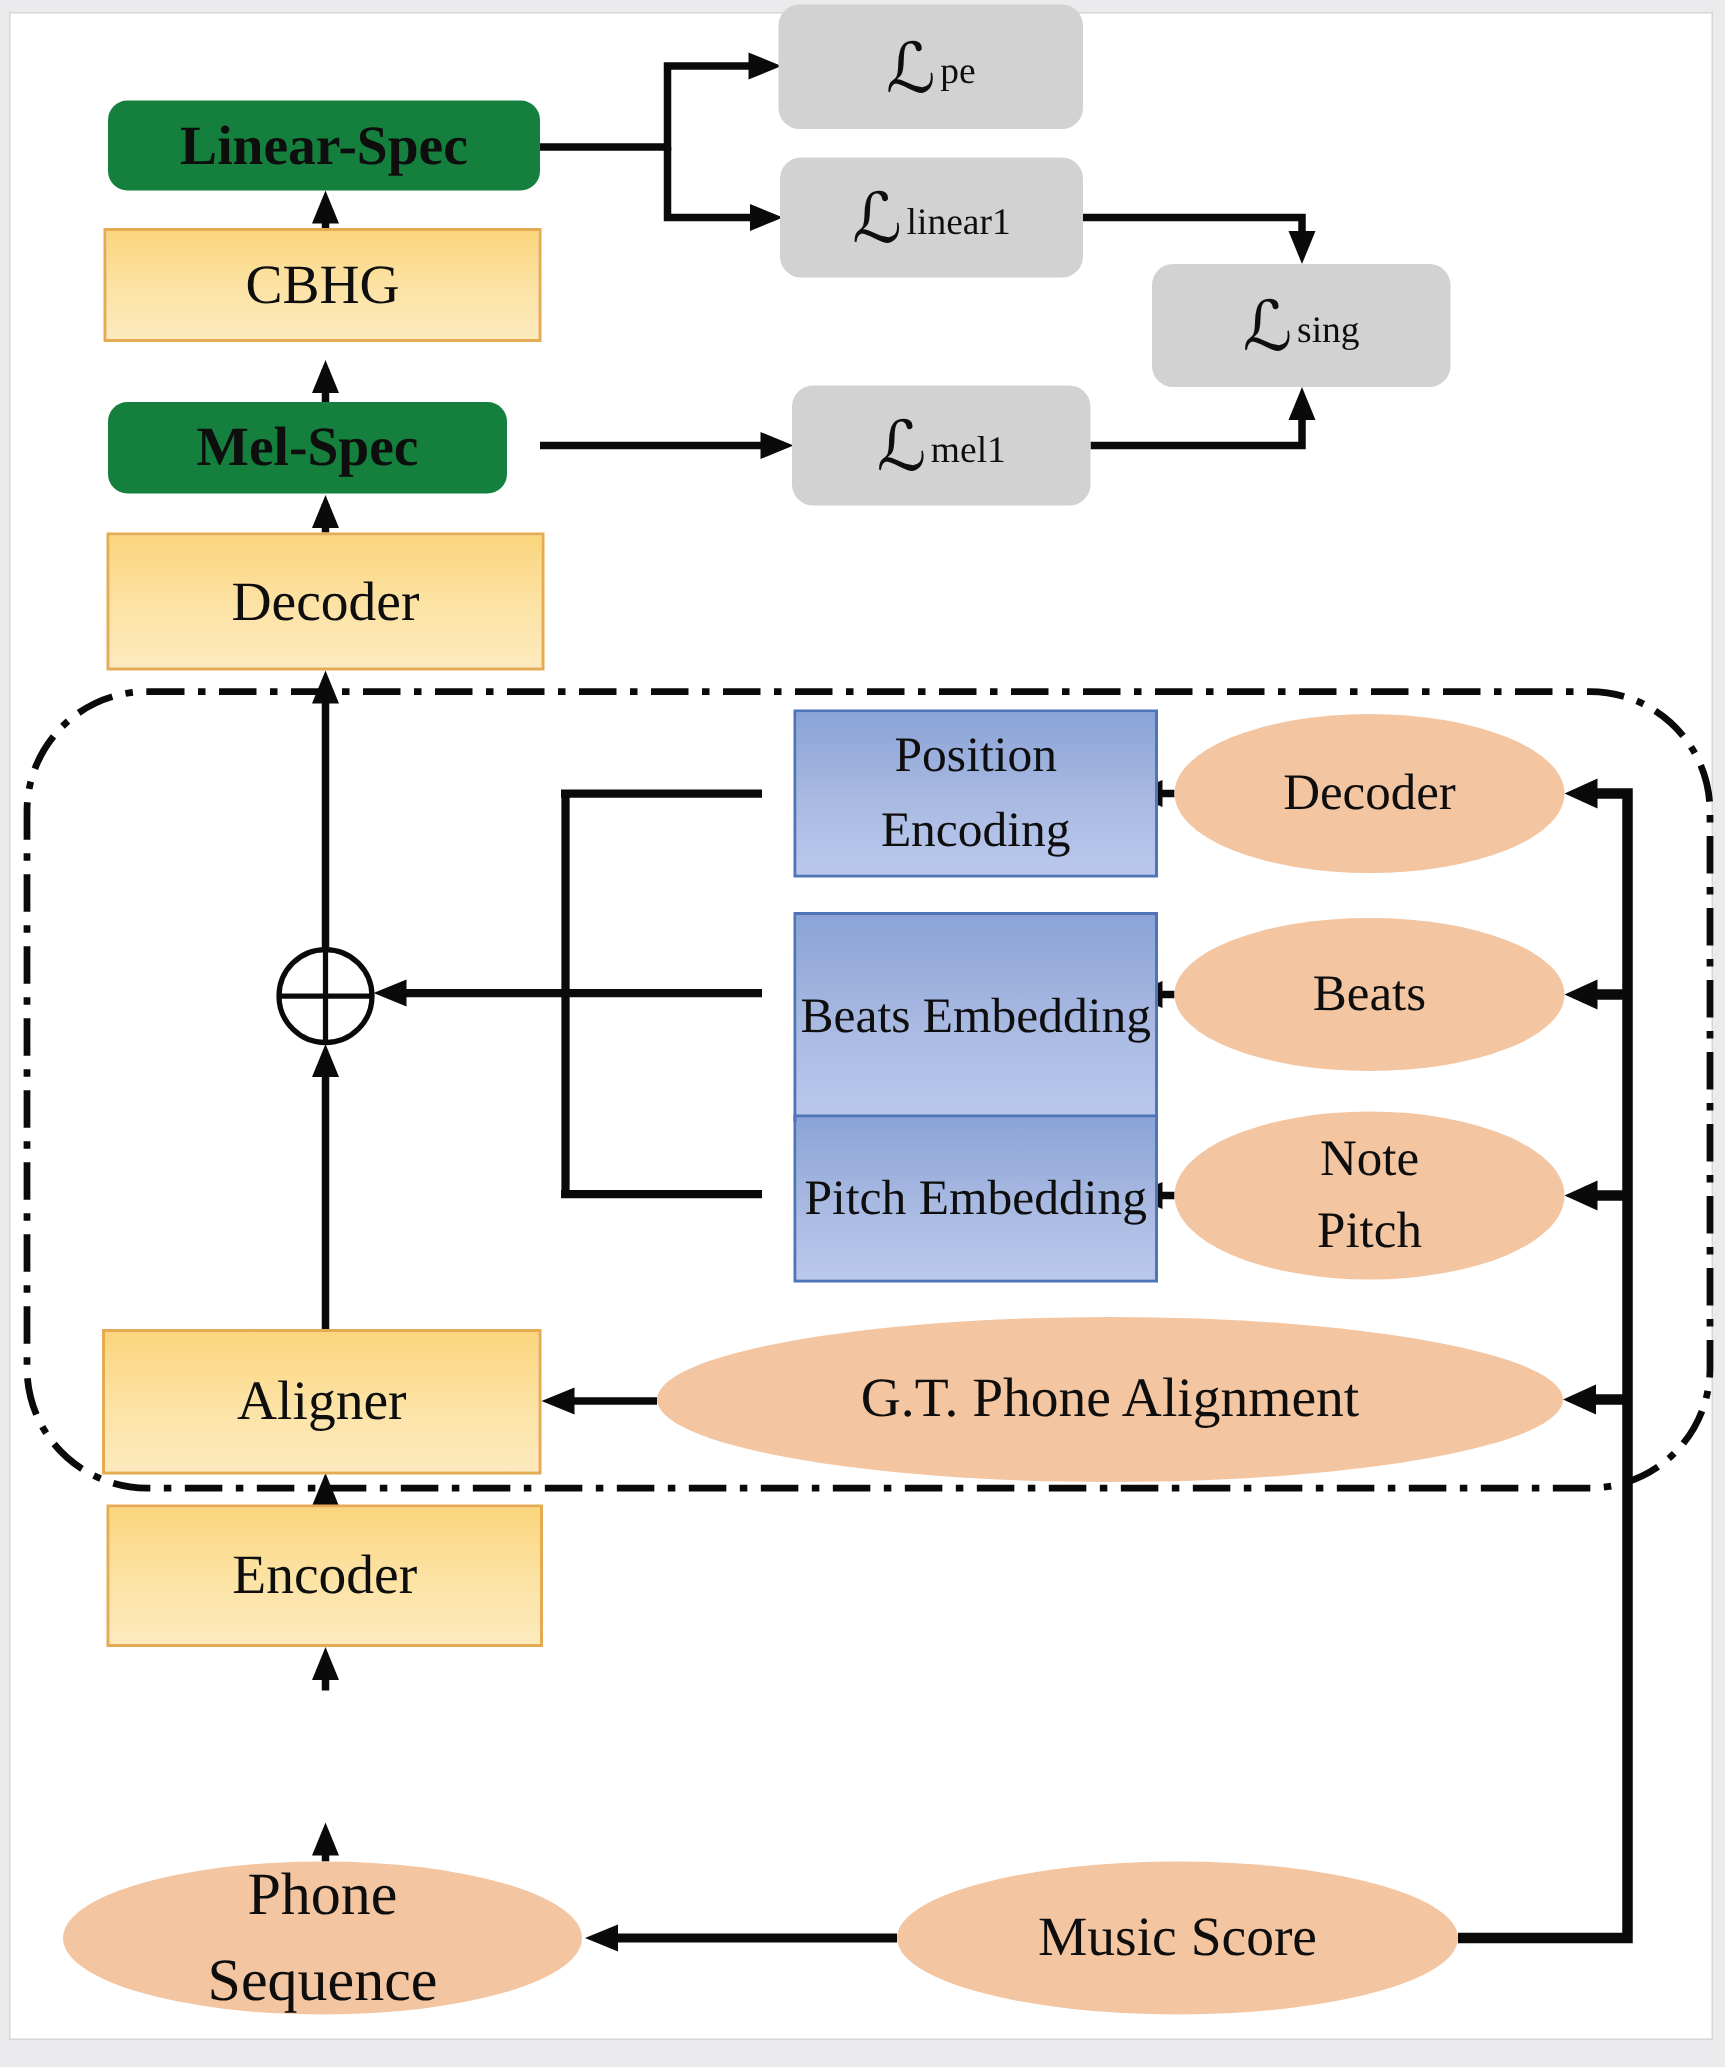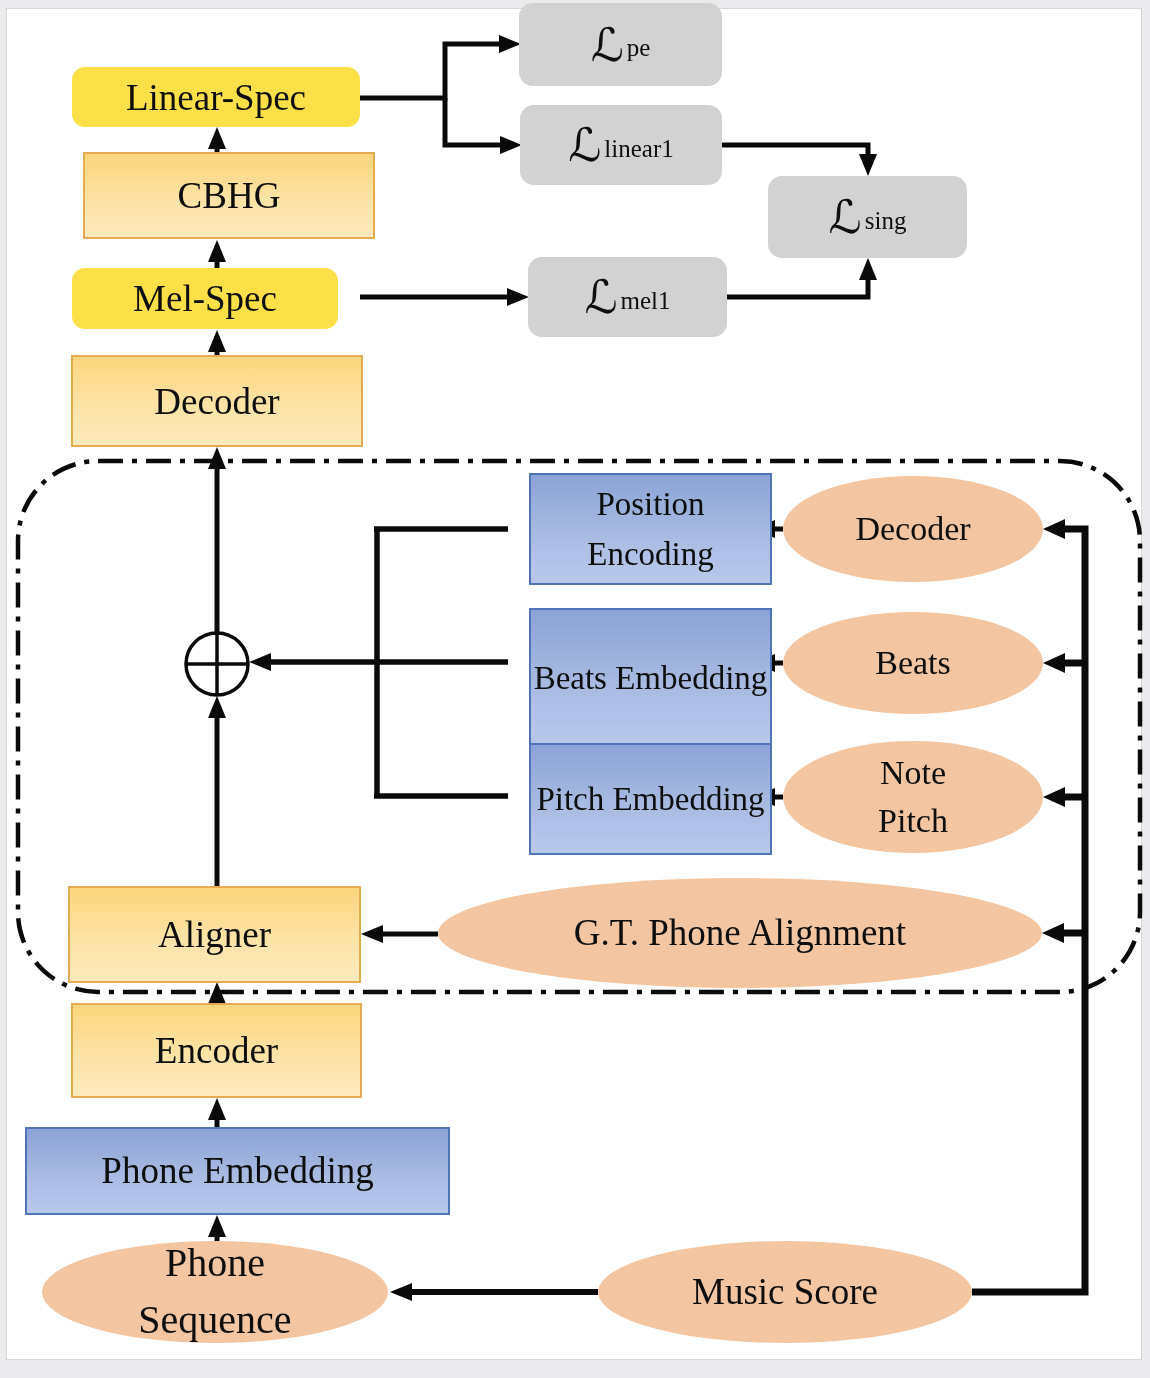--- a/index.html
+++ b/index.html
@@ -3,21 +3,21 @@
 <meta charset="utf-8">
 <style>
   html,body{margin:0;padding:0;background:#ebebed;}
   .stage{position:relative;width:1150px;height:1378px;background:#ebebed;overflow:hidden;
          font-family:"Liberation Serif","DejaVu Serif",serif;color:#0e0e0e;}
   .panel{position:absolute;left:6px;top:8px;width:1136px;height:1352px;background:#ffffff;
          border:1px solid #d6d6d8;box-sizing:border-box;}
   .lines{position:absolute;left:0;top:0;pointer-events:none;}
   .node{position:absolute;display:flex;align-items:center;justify-content:center;
         text-align:center;box-sizing:border-box;}
-  .green{background:#fde047;border-radius:13px;font-size:37px;}
+  .green{background:#15803d;border-radius:13px;font-size:37px;font-weight:bold;}
   .yellow{background:linear-gradient(180deg,#fbd57d 0%,#fce3a6 55%,#fdeabd 100%);
           border:2px solid #e5ab52;font-size:37px;}
   .blue{background:linear-gradient(180deg,#8ba3d7 0%,#a9bae2 55%,#bac8ec 100%);
         border:2px solid #4f74b8;font-size:33px;line-height:1.52;margin-left:21px;}
   .blue.wide{font-size:37px;line-height:1.2;}
   .peach{background:#f3c5a1;border-radius:50%;font-size:34px;line-height:1.42;}
   .peach.big{font-size:37px;}
   .loss{background:#d2d2d2;border-radius:14px;}
   .lmath{display:inline-flex;align-items:center;}
   .lscript{font-family:"DejaVu Serif","DejaVu Sans",serif;font-style:italic;
@@ -103,37 +103,34 @@
     <g>
       <circle cx="217" cy="664" r="31" fill="#ffffff" stroke="#0a0a0a" stroke-width="3.5"></circle>
       <line x1="217" y1="633" x2="217" y2="695" stroke="#0a0a0a" stroke-width="3.5"></line>
       <line x1="186" y1="664" x2="248" y2="664" stroke="#0a0a0a" stroke-width="3.5"></line>
     </g>
   </svg>
 
   <div class="node green" style="left:72px;top:67px;width:288px;height:60px">
     <span>Linear-Spec</span>
   </div>
-  <div class="node yellow" style="left:83px;top:152px;width:292px;height:87px">
+  <div class="node yellow" style="left:69px;top:152px;width:292px;height:76px">
     <span>CBHG</span>
   </div>
   <div class="node green" style="left:72px;top:268px;width:266px;height:61px">
     <span>Mel-Spec</span>
   </div>
   <div class="node yellow" style="left:71px;top:355px;width:292px;height:92px">
     <span>Decoder</span>
   </div>
   <div class="node yellow" style="left:68px;top:886px;width:293px;height:97px">
     <span>Aligner</span>
   </div>
   <div class="node yellow" style="left:71px;top:1003px;width:291px;height:95px">
     <span>Encoder</span>
-  </div>
-  <div class="node blue wide" style="left:4px;top:1127px;width:425px;height:88px">
-    <span>Phone Embedding</span>
   </div>
 
   <div class="node loss" style="left:519px;top:3px;width:203px;height:83px">
     <span class="lmath">
         <span class="lscript">ℒ</span>
         <span class="stack">
           <span class="sup"></span>
           <span class="sub">pe</span>
         </span>
       </span>

